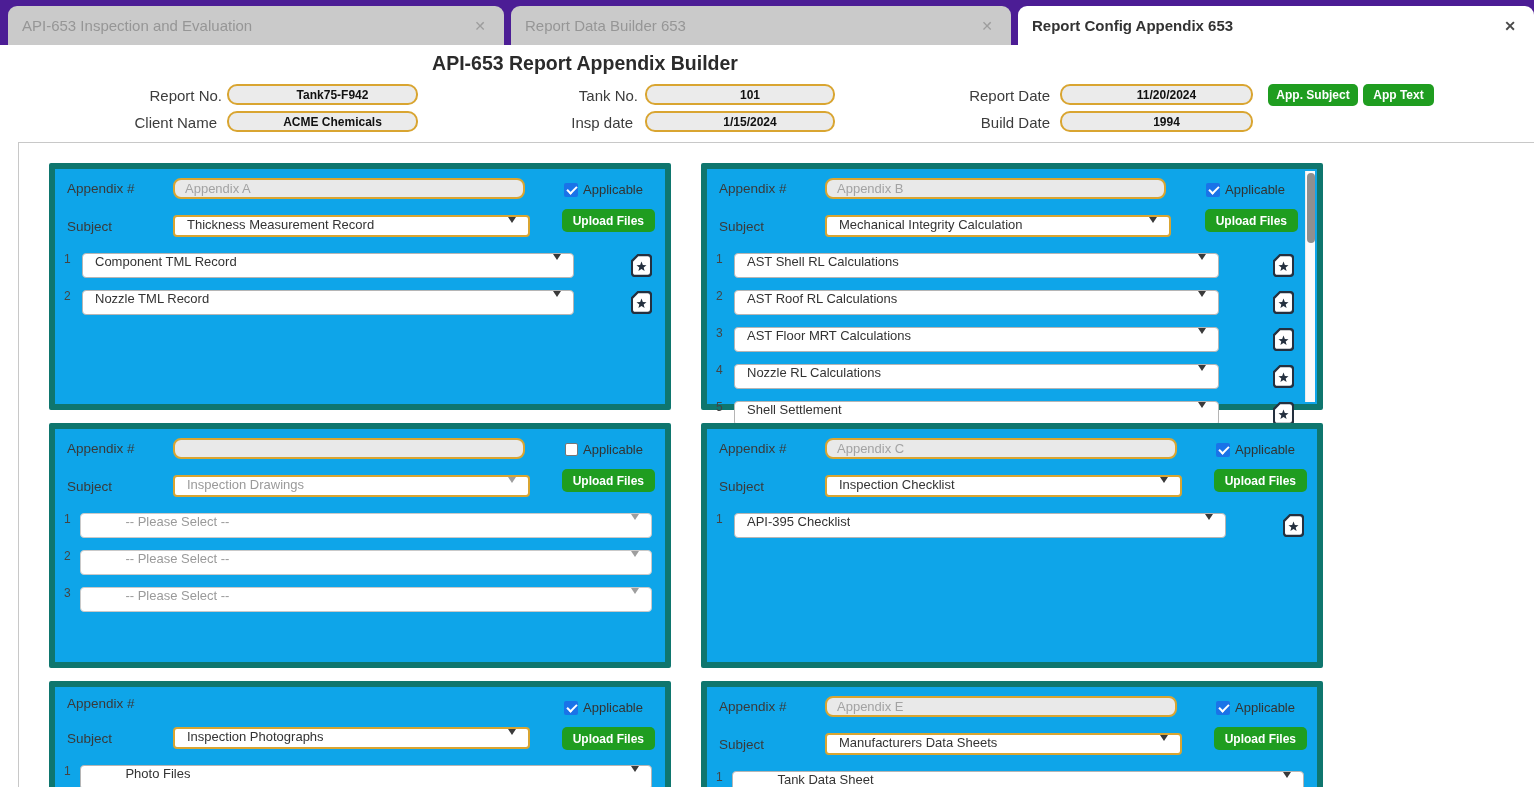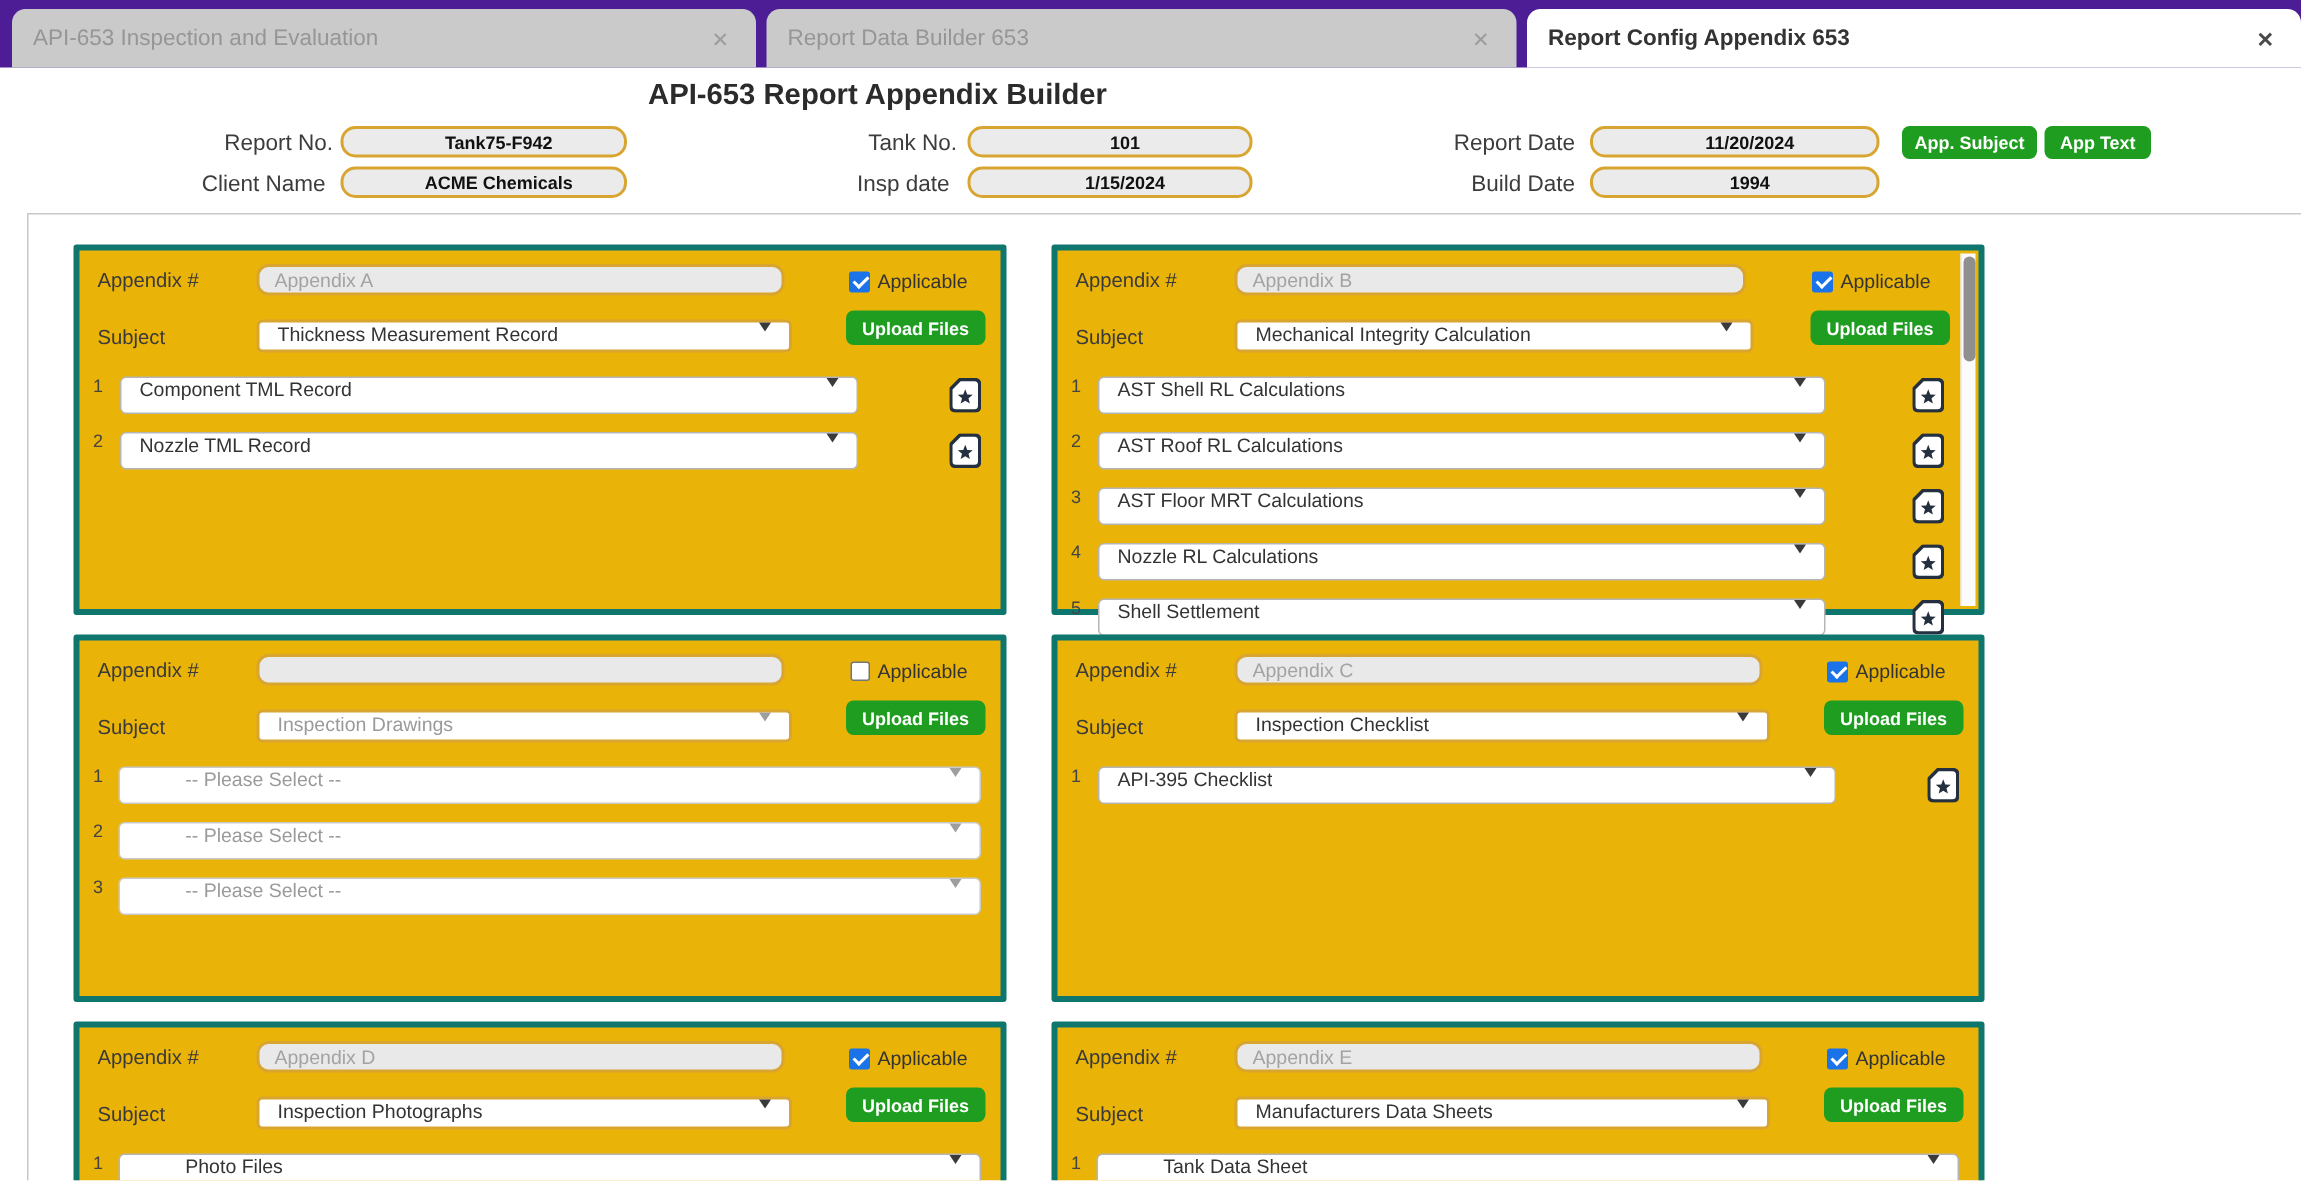--- a/index.html
+++ b/index.html
@@ -31,21 +31,21 @@
              font-weight:bold; cursor:pointer; }
 
   
   .outer { position:absolute; left:18px; top:142px; width:1530px; height:900px;
            border:1px solid #c8c8c8; background:#fff; }
   .grid { position:absolute; left:30px; top:20px; display:grid;
           grid-template-columns:622px 622px; grid-template-rows:247px 245px 247px;
           column-gap:30px; row-gap:13px; }
 
   
-  .panel { position:relative; background:#eab308; border:4px solid #0f766e; border-radius:2px; }
+  .panel { position:relative; background:#0ea5e9; border:6px solid #0f766e; border-radius:2px; }
   .p-label { display:inline-block; width:118px; padding-left:12px; font-size:13.5px; color:#3a3a3a; }
   .p-row1 { display:flex; align-items:center; margin-top:9px; }
   .appendix-input { width:352px; height:21px; border:2px solid #d9a531; border-radius:8px;
                     background:#e9e9e9; font-family:"Liberation Sans",sans-serif; font-size:13px;
                     color:#333; padding:0 10px; outline:none; }
   .appendix-input::placeholder { color:#a3a3a3; }
   .narrow .appendix-input { width:341px; }
 
   .applicable { position:absolute; top:13px; right:22px; display:flex; align-items:center; }
   .narrow .applicable { right:32px; }
@@ -343,21 +343,20 @@
         <path d="M8,1 L19,1 Q23,1 23,5 L23,21 Q23,25 19,25 L5,25 Q1,25 1,21 L1,8 Z" fill="#ffffff" stroke="#24303f" stroke-width="2.6" stroke-linejoin="round"></path>
         <polygon points="12,8.5 13.53,12.4 17.71,12.65 14.47,15.3 15.53,19.35 12,17.1 8.47,19.35 9.53,15.3 6.29,12.65 10.47,12.4" fill="#24303f"></polygon>
       </svg>
     </span>
   </div>
           </div>
   </div>
         <div class="panel">
     <div class="p-row1">
       <span class="p-label">Appendix #</span>
-      <input class="appendix-input" readonly="" placeholder="Appendix D" style="">
     </div>
     <span class="applicable">
       <span class="checkbox checked"></span>
       <span class="cb-label">Applicable</span>
     </span>
     <div class="p-row2">
       <span class="p-label">Subject</span>
       <span class="select subject-select">
         <span class="select-text">Inspection Photographs</span>
         <span class="arrow"></span>

